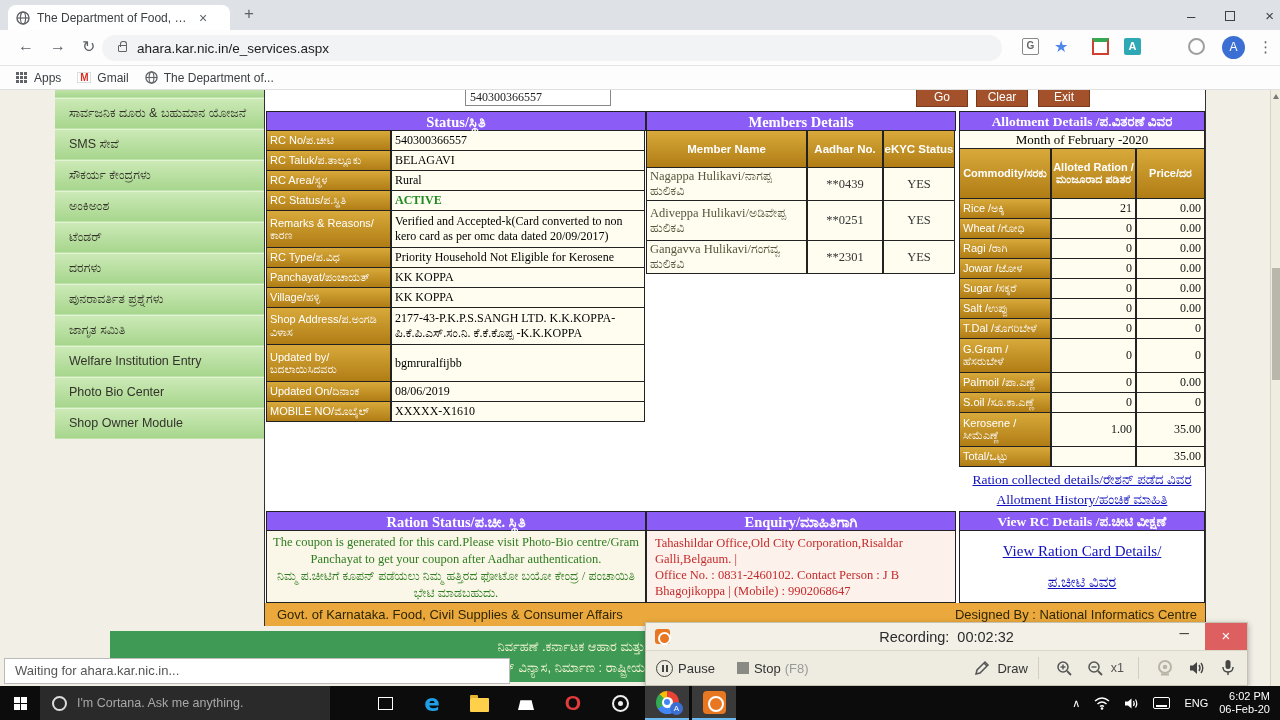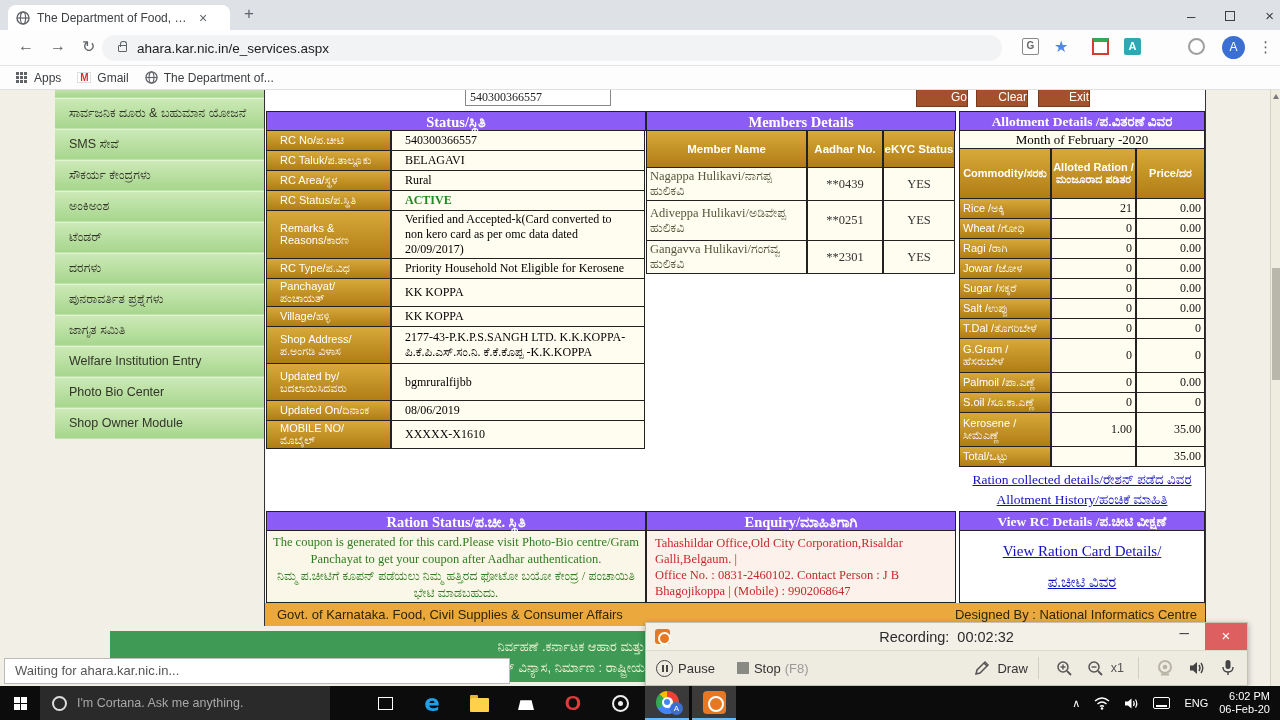--- a/index.html
+++ b/index.html
@@ -42,28 +42,28 @@
   
   .page { position:absolute; left:0; top:90px; width:1280px; height:596px; background:#f1efe6; overflow:hidden; z-index:1; }
 
   .sidebar { position:absolute; left:55px; top:-4px; width:215px; }
   .sitem { height:31px; line-height:31px; padding-left:14px; font-size:12.5px; color:#33332a; background:linear-gradient(#cdeab8,#a7d68d); border-bottom:1px solid #bfe3ab; box-shadow:inset 0 1px 0 #e2f4d4; white-space:nowrap; overflow:hidden; }
   .sitem.sliver { height:12px; }
 
   .content { position:absolute; left:264px; top:-4px; width:942px; height:540px; background:#fff; border:1px solid #333; z-index:5; }
 
   .rcinput { position:absolute; left:200px; top:2px; width:146px; height:17px; background:#fff; border:1px solid #888; font-family:"Liberation Serif",serif; font-size:12px; color:#222; padding-left:4px; }
-  .tbtn { position:absolute; top:0; width:52px; height:20px; background:#a3512a; border:1px solid #7a3a1c; color:#fff; font-size:12px; text-align:right; line-height:19px; }
+  .tbtn { position:absolute; top:0; width:52px; height:20px; background:#a3512a; border:1px solid #7a3a1c; color:#fff; font-size:12px; text-align:center; line-height:19px; }
 
   .bhead { background:#8b5cf6; color:#fff; font-family:"Liberation Serif",serif; font-size:14.5px; text-align:center; height:20px; line-height:20px; border:1px solid #222; font-weight:bold; }
   .gold { background:linear-gradient(#d8a93a,#b07d15); color:#fff; font-size:11px; }
 
   .sect { position:absolute; }
   .srow { display:grid; grid-template-columns:125px 254px; }
-  .srow > div { border:1px solid #222; border-top:none; padding:1px 13px; display:flex; align-items:center; min-height:20px; }
+  .srow > div { border:1px solid #222; border-top:none; padding:1px 3px; display:flex; align-items:center; min-height:20px; }
   .srow.tall > div { min-height:37px; }
   .sval { font-family:"Liberation Serif",serif; font-size:12px; background:#fffdf0; }
   .green { color:#1f8a1f; font-weight:bold; }
 
   .mhead { display:grid; grid-template-columns:161px 76px 72px; }
   .mhead > div { border:1px solid #222; border-top:none; min-height:37px; display:flex; align-items:center; justify-content:center; text-align:center; font-size:11.5px; font-weight:bold; }
   .mrow { display:grid; grid-template-columns:161px 76px 72px; }
   .mrow > div { border:1px solid #222; border-top:none; background:#fffdf0; font-family:"Liberation Serif",serif; font-size:12.5px; display:flex; align-items:center; min-height:27px; padding:1px 3px; }
   .mrow.tall > div { min-height:40px; }
   .mname { color:#56563c; }

